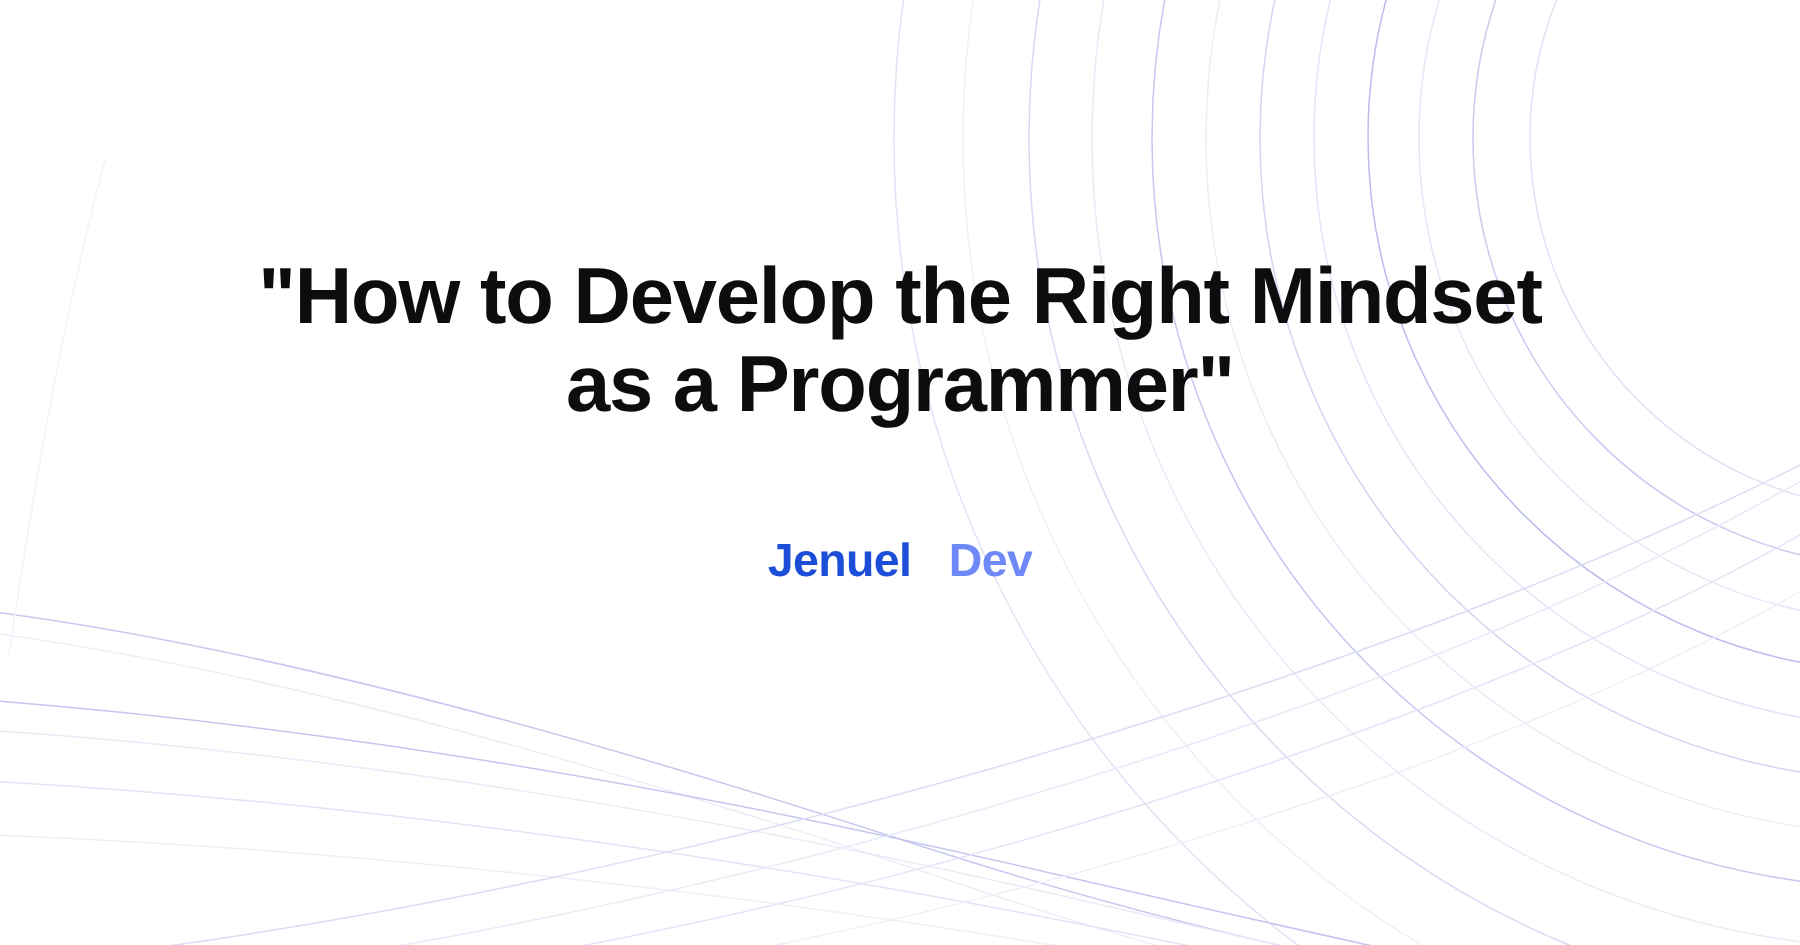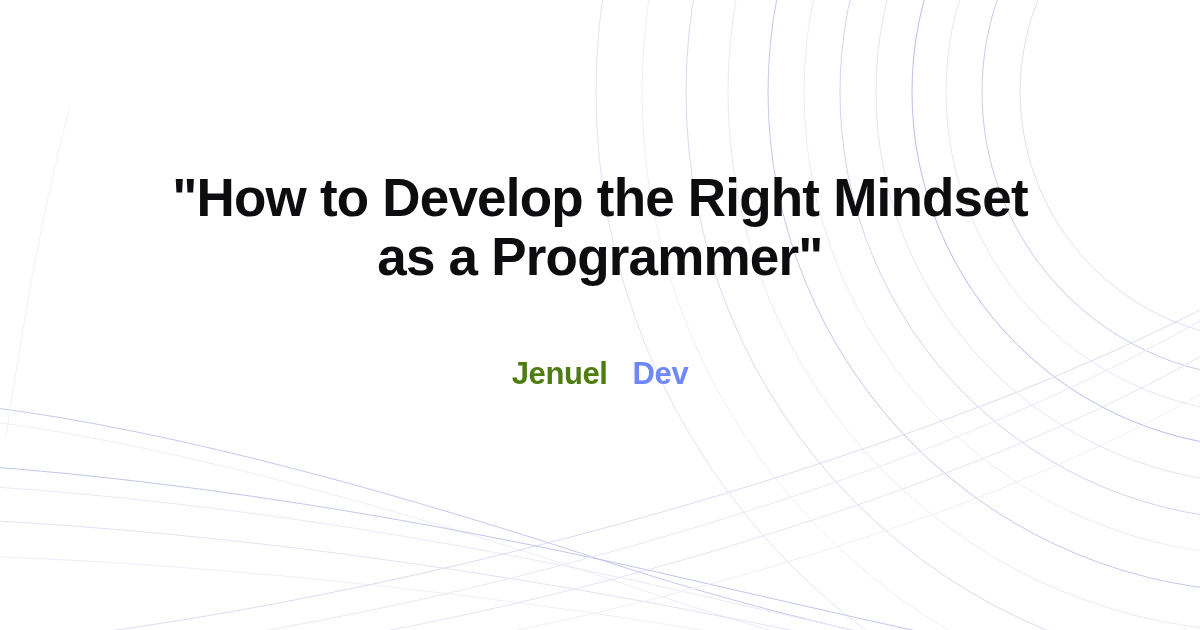--- a/index.html
+++ b/index.html
@@ -71,21 +71,21 @@
   .brand {
     margin-top: 71px;
     font-family: "Liberation Sans", sans-serif;
     font-weight: 700;
     font-size: 31px;
     letter-spacing: -0.4px;
     line-height: 1;
     white-space: nowrap;
   }
 
-  .brand-primary { color: #4d7c0f; }
+  .brand-primary { color: #1d4ed8; }
   .brand-accent  { color: #6e88f7; padding-left: 25px; }
 </style>
 </head>
 <body>
 
 <div class="card">
 
   <svg class="deco" viewBox="0 0 1200 630" preserveAspectRatio="none" aria-hidden="true">
     <g fill="none" stroke-linecap="round">
       <circle cx="1268" cy="92" r="248" stroke="#dfe0f4" stroke-width="1"></circle>

